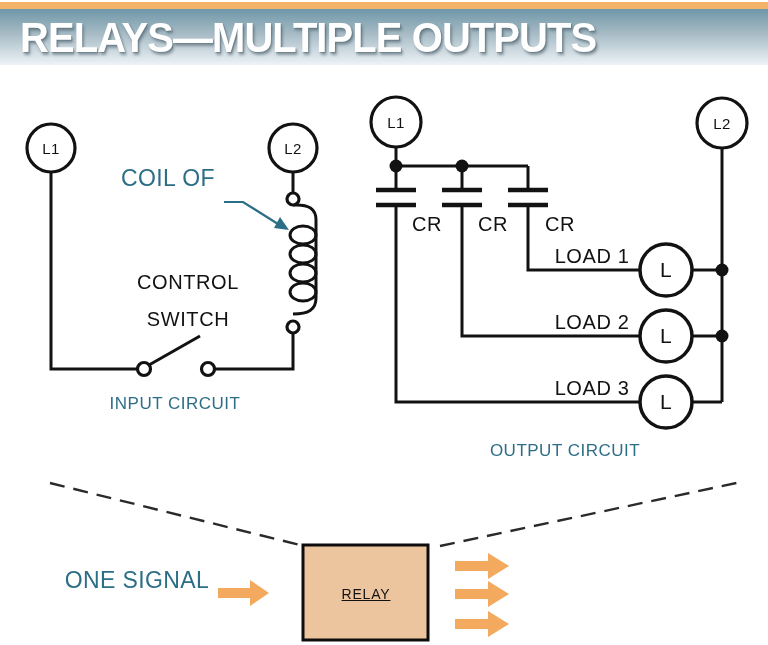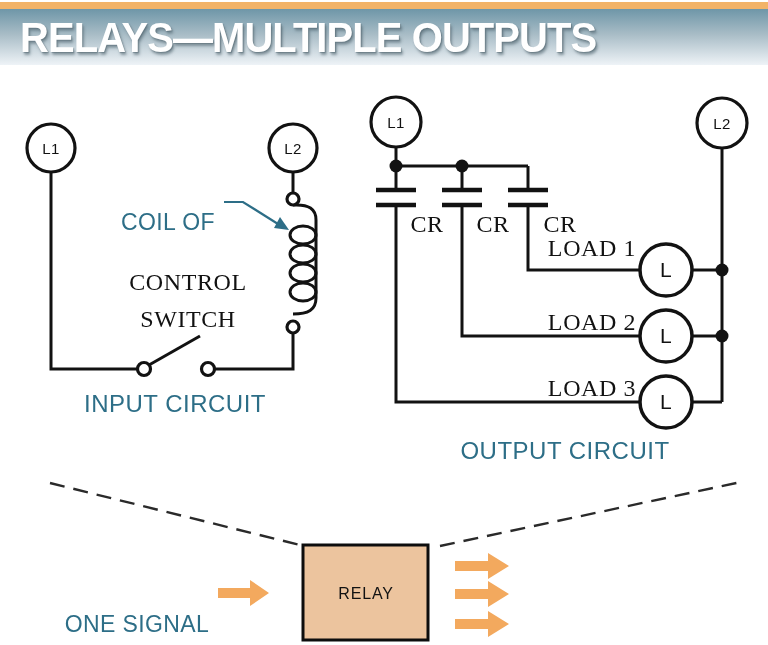--- a/index.html
+++ b/index.html
@@ -37,24 +37,24 @@
   .leader-head{fill:var(--teal);stroke:none;}
   .block-arrow{fill:var(--orange);stroke:none;}
   .relay-rect{fill:var(--relay_fill);stroke:#0d0d0d;stroke-width:3;}
 
   
   .lbl{position:absolute;transform:translate(-50%,-50%);white-space:nowrap;
     color:var(--ink);letter-spacing:.3px;}
   .lbl.teal{color:var(--teal);}
   .sz-term{font-size:15px;}
   .sz-lamp{font-size:21px;}
-  .sz-small{font-size:24px;letter-spacing:.6px;font-family:Liberation Serif, serif;}
-  .sz-note{font-size:23px;letter-spacing:.4px;margin-top:44px;}
-  .sz-caption{font-size:24px;letter-spacing:.5px;}
-  .sz-relay{font-size:16px;letter-spacing:.8px;}
+  .sz-small{font-size:20px;letter-spacing:.6px;}
+  .sz-note{font-size:23px;letter-spacing:.4px;}
+  .sz-caption{font-size:17px;letter-spacing:.5px;}
+  .sz-relay{font-size:14px;letter-spacing:.8px;text-decoration:underline;}
 </style>
 </head>
 <body>
 
 <div class="page">
 
   <div class="banner">
     <div class="banner-stripe"></div>
     <div class="banner-grad"></div>
     <div class="banner-title">RELAYS—MULTIPLE OUTPUTS</div>
@@ -148,21 +148,21 @@
   <div class="lbl teal sz-note" style="left:168px;top:178px">COIL OF</div>
   <div class="lbl sz-small" style="left:188px;top:282px">CONTROL</div>
   <div class="lbl sz-small" style="left:188px;top:319px">SWITCH</div>
   <div class="lbl teal sz-caption" style="left:175px;top:404px">INPUT CIRCUIT</div>
 
   <div class="lbl sz-term" style="left:396px;top:122px">L1</div>
   <div class="lbl sz-term" style="left:722px;top:123px">L2</div>
   <div class="lbl sz-small" style="left:427px;top:224px">CR</div>
   <div class="lbl sz-small" style="left:493px;top:224px">CR</div>
   <div class="lbl sz-small" style="left:560px;top:224px">CR</div>
-  <div class="lbl sz-small" style="left:592px;top:248px">LOAD 1</div>
+  <div class="lbl sz-small" style="left:592px;top:256px">LOAD 1</div>
   <div class="lbl sz-small" style="left:592px;top:322px">LOAD 2</div>
   <div class="lbl sz-small" style="left:592px;top:388px">LOAD 3</div>
   <div class="lbl sz-lamp" style="left:666px;top:270px">L</div>
   <div class="lbl sz-lamp" style="left:666px;top:336px">L</div>
   <div class="lbl sz-lamp" style="left:666px;top:402px">L</div>
   <div class="lbl teal sz-caption" style="left:565px;top:451px">OUTPUT CIRCUIT</div>
 
   <div class="lbl sz-relay" style="left:366px;top:594px">RELAY</div>
   <div class="lbl teal sz-note" style="left:137px;top:580px">ONE SIGNAL</div>
 

